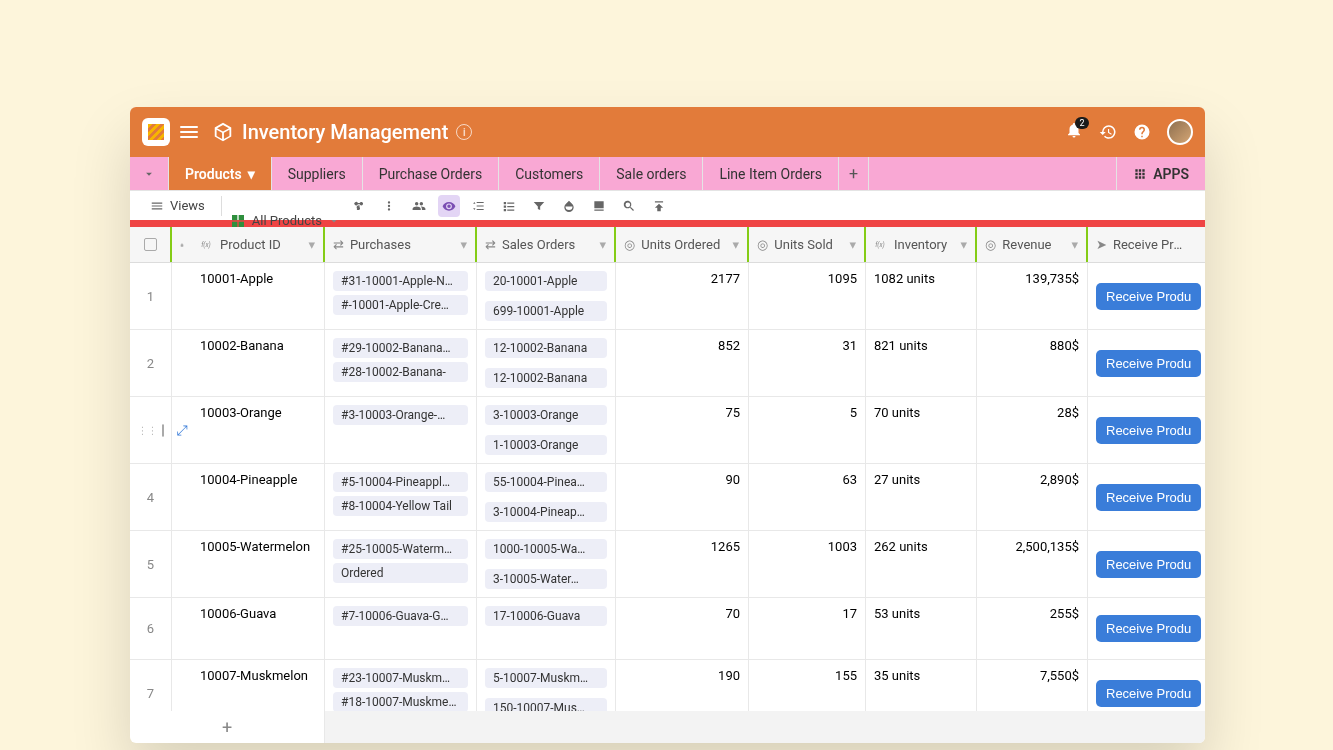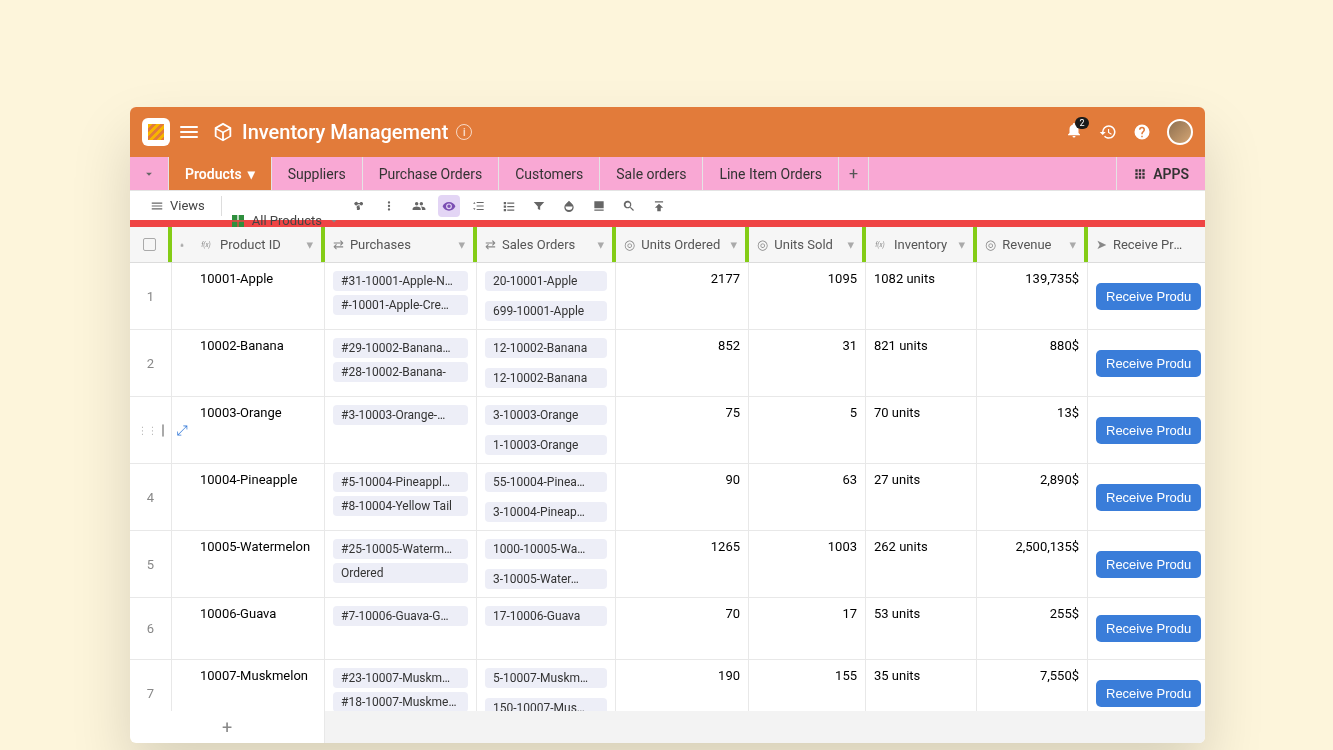--- a/index.html
+++ b/index.html
@@ -114,21 +114,21 @@
 
     .grid-wrap { flex: 1; overflow: hidden; display: flex; flex-direction: column; }
     .grid-header {
       display: flex;
       height: 36px;
       border-bottom: 1px solid #dcdcdc;
       background: #f6f6f6;
       font-size: 13px;
       color: #555;
     }
-    .col { border-right: 4px solid #84cc16; display: flex; align-items: center; padding: 0 8px; }
+    .col { border-right: 2px solid #84cc16; display: flex; align-items: center; padding: 0 8px; }
     .col-check { width: 42px; justify-content: center; }
     .col-lock { width: 20px; justify-content: center; border-right: none; }
     .col-pid { width: 133px; }
     .col-purch { width: 152px; }
     .col-sales { width: 139px; }
     .col-ordered { width: 133px; justify-content: flex-end; }
     .col-sold { width: 117px; justify-content: flex-end; }
     .col-inv { width: 111px; }
     .col-rev { width: 111px; justify-content: flex-end; }
     .col-act { width: 108px; flex: 0 0 108px; }
@@ -434,21 +434,21 @@
           <div class="cell cell-purch">
             <span class="chip">#3-10003-Orange-…</span>
           </div>
           <div class="cell cell-sales">
             <span class="chip">3-10003-Orange</span>
             <span class="chip">1-10003-Orange</span>
           </div>
           <div class="cell cell-ordered">75</div>
           <div class="cell cell-sold">5</div>
           <div class="cell cell-inv">70 units</div>
-          <div class="cell cell-rev">13$</div>
+          <div class="cell cell-rev">28$</div>
           <div class="cell cell-act" style="border-right: none;">
             <button class="receive-btn">Receive Produ</button>
           </div>
         </div>
         <div class="row">
           <div class="cell cell-check">
             <span class="row-num">4</span>
           </div>
           <div class="cell cell-lock"></div>
           <div class="cell cell-pid">10004-Pineapple</div>

